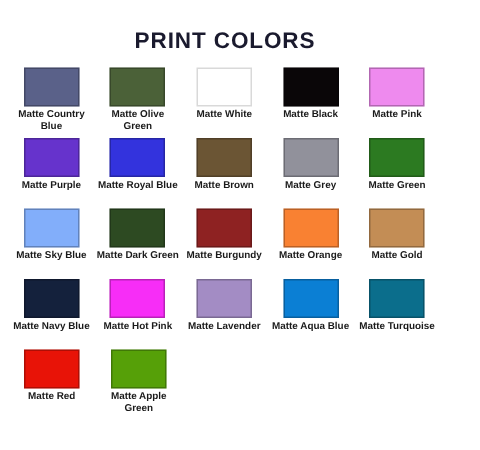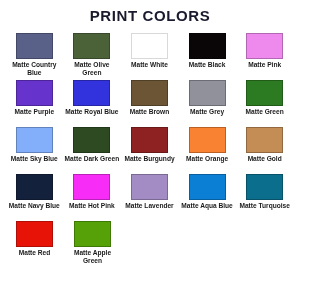--- a/index.html
+++ b/index.html
@@ -20,21 +20,21 @@
     box-sizing: border-box;
   }
   .title {
     text-align: center;
     font-family: "Liberation Sans", sans-serif;
     font-size: 15px;
     font-weight: bold;
     letter-spacing: 0.6px;
     color: #1a1a2e;
     padding-top: 4px;
-    margin: 4px 0 9px 0;
+    margin: 16px 0 9px 0;
     line-height: 16px;
   }
   .grid {
     display: block;
     padding: 0 6px;
     box-sizing: border-box;
   }
   .row {
     display: flex;
     flex-direction: row;

